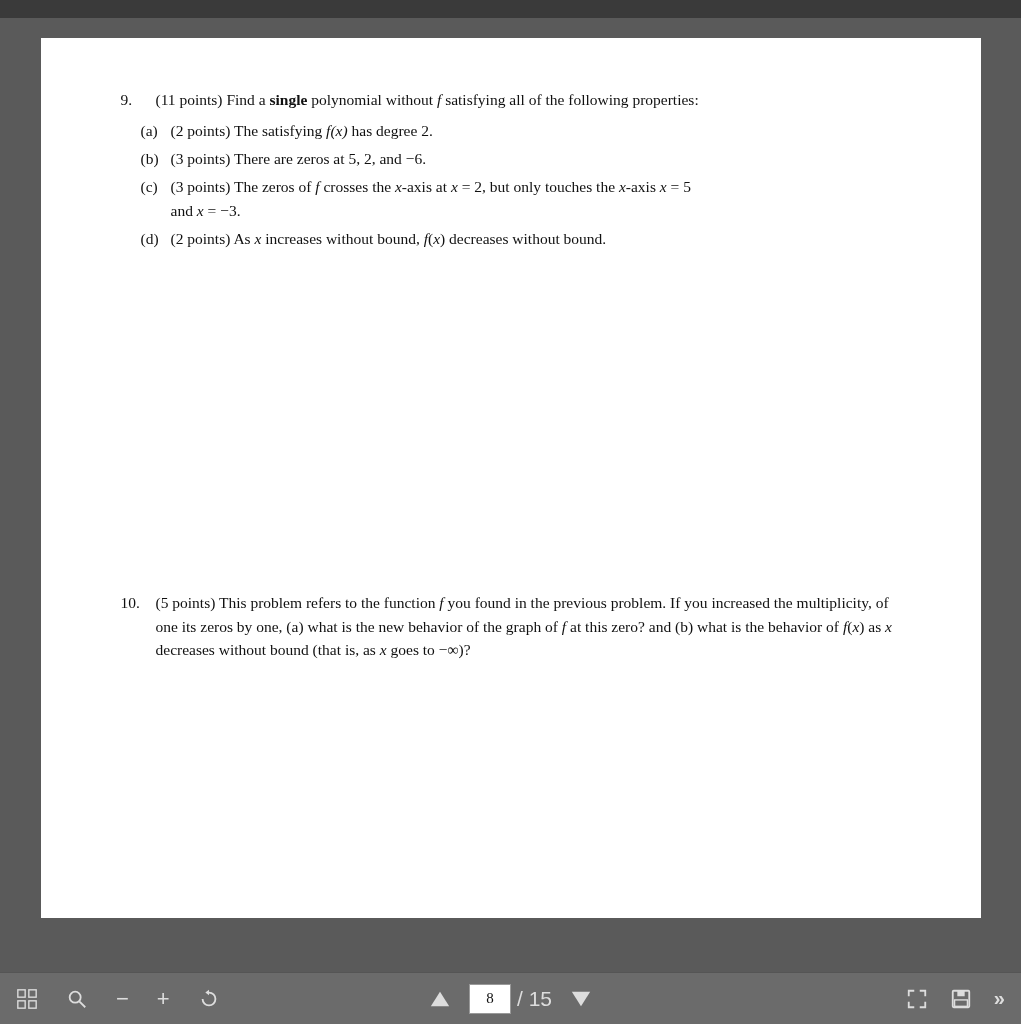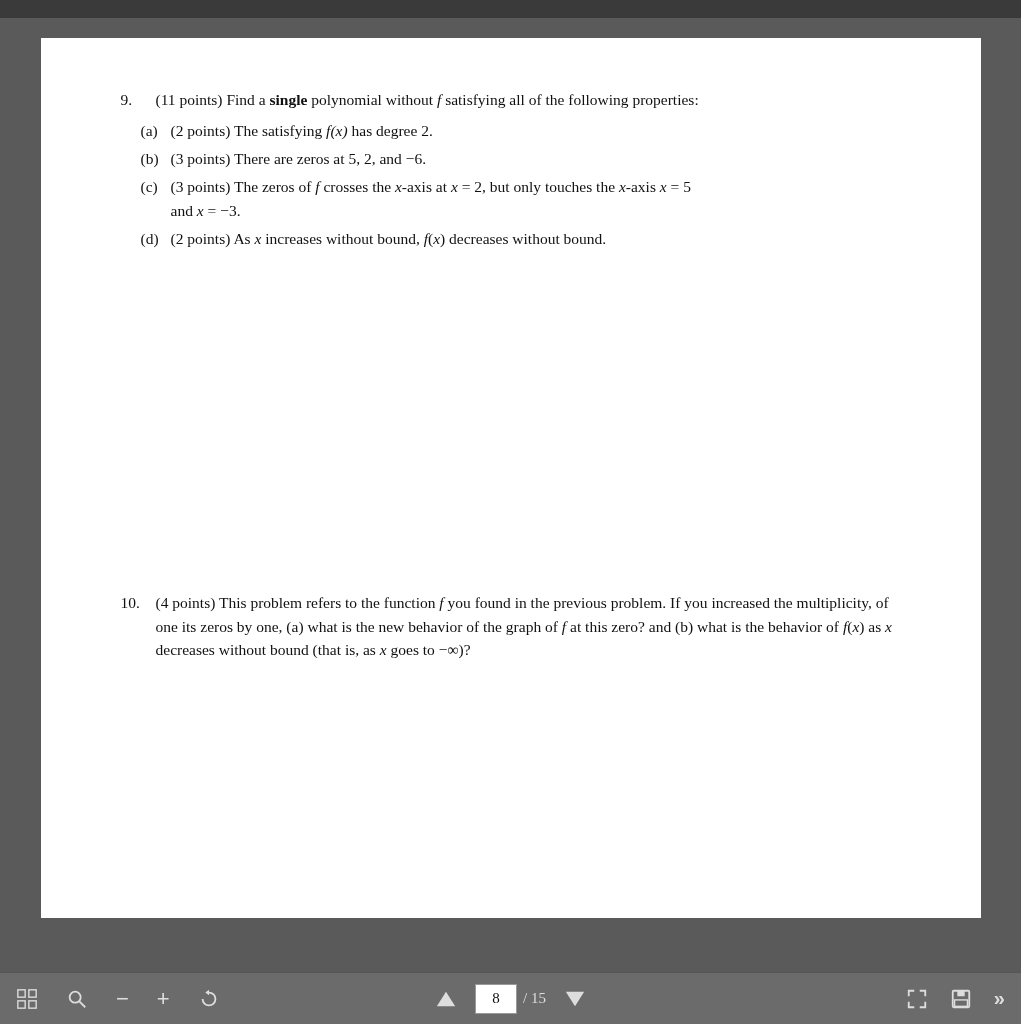--- a/index.html
+++ b/index.html
@@ -140,22 +140,22 @@
       text-align: center;
       font-size: 15px;
       border: 1px solid #999;
       background: #fff;
       color: #111;
       font-family: 'Times New Roman', Times, serif;
     }
 
     .page-total {
       color: #ddd;
-      font-size: 15px;
-      font-family: Liberation Serif, serif;
+      font-size: 21px;
+      font-family: Liberation Sans, sans-serif;
     }
 
     
     .icon-svg {
       width: 22px;
       height: 22px;
       fill: #ddd;
     }
   </style>
 </head>
@@ -219,21 +219,21 @@
           </div>
         </div>
 
       </div>
     </div>
 
     <div class="question" style="margin-top: 340px;">
       <div class="question-header">
         <span class="question-number">10.</span>
         <div class="question-body">
-          <span>(4 points)</span>
+          <span>(5 points)</span>
           <span> This problem refers to the function <i>f</i> you found in the previous problem.  If you increased the multiplicity, of one its zeros by one, (a) what is the new behavior of the graph of <i>f</i> at this zero? and (b) what is the behavior of <i>f</i>(<i>x</i>) as <i>x</i> decreases without bound (that is, as <i>x</i> goes to −∞)?</span>
         </div>
       </div>
     </div>
 
   </div>
 </div>
 
 <div class="toolbar">
 

